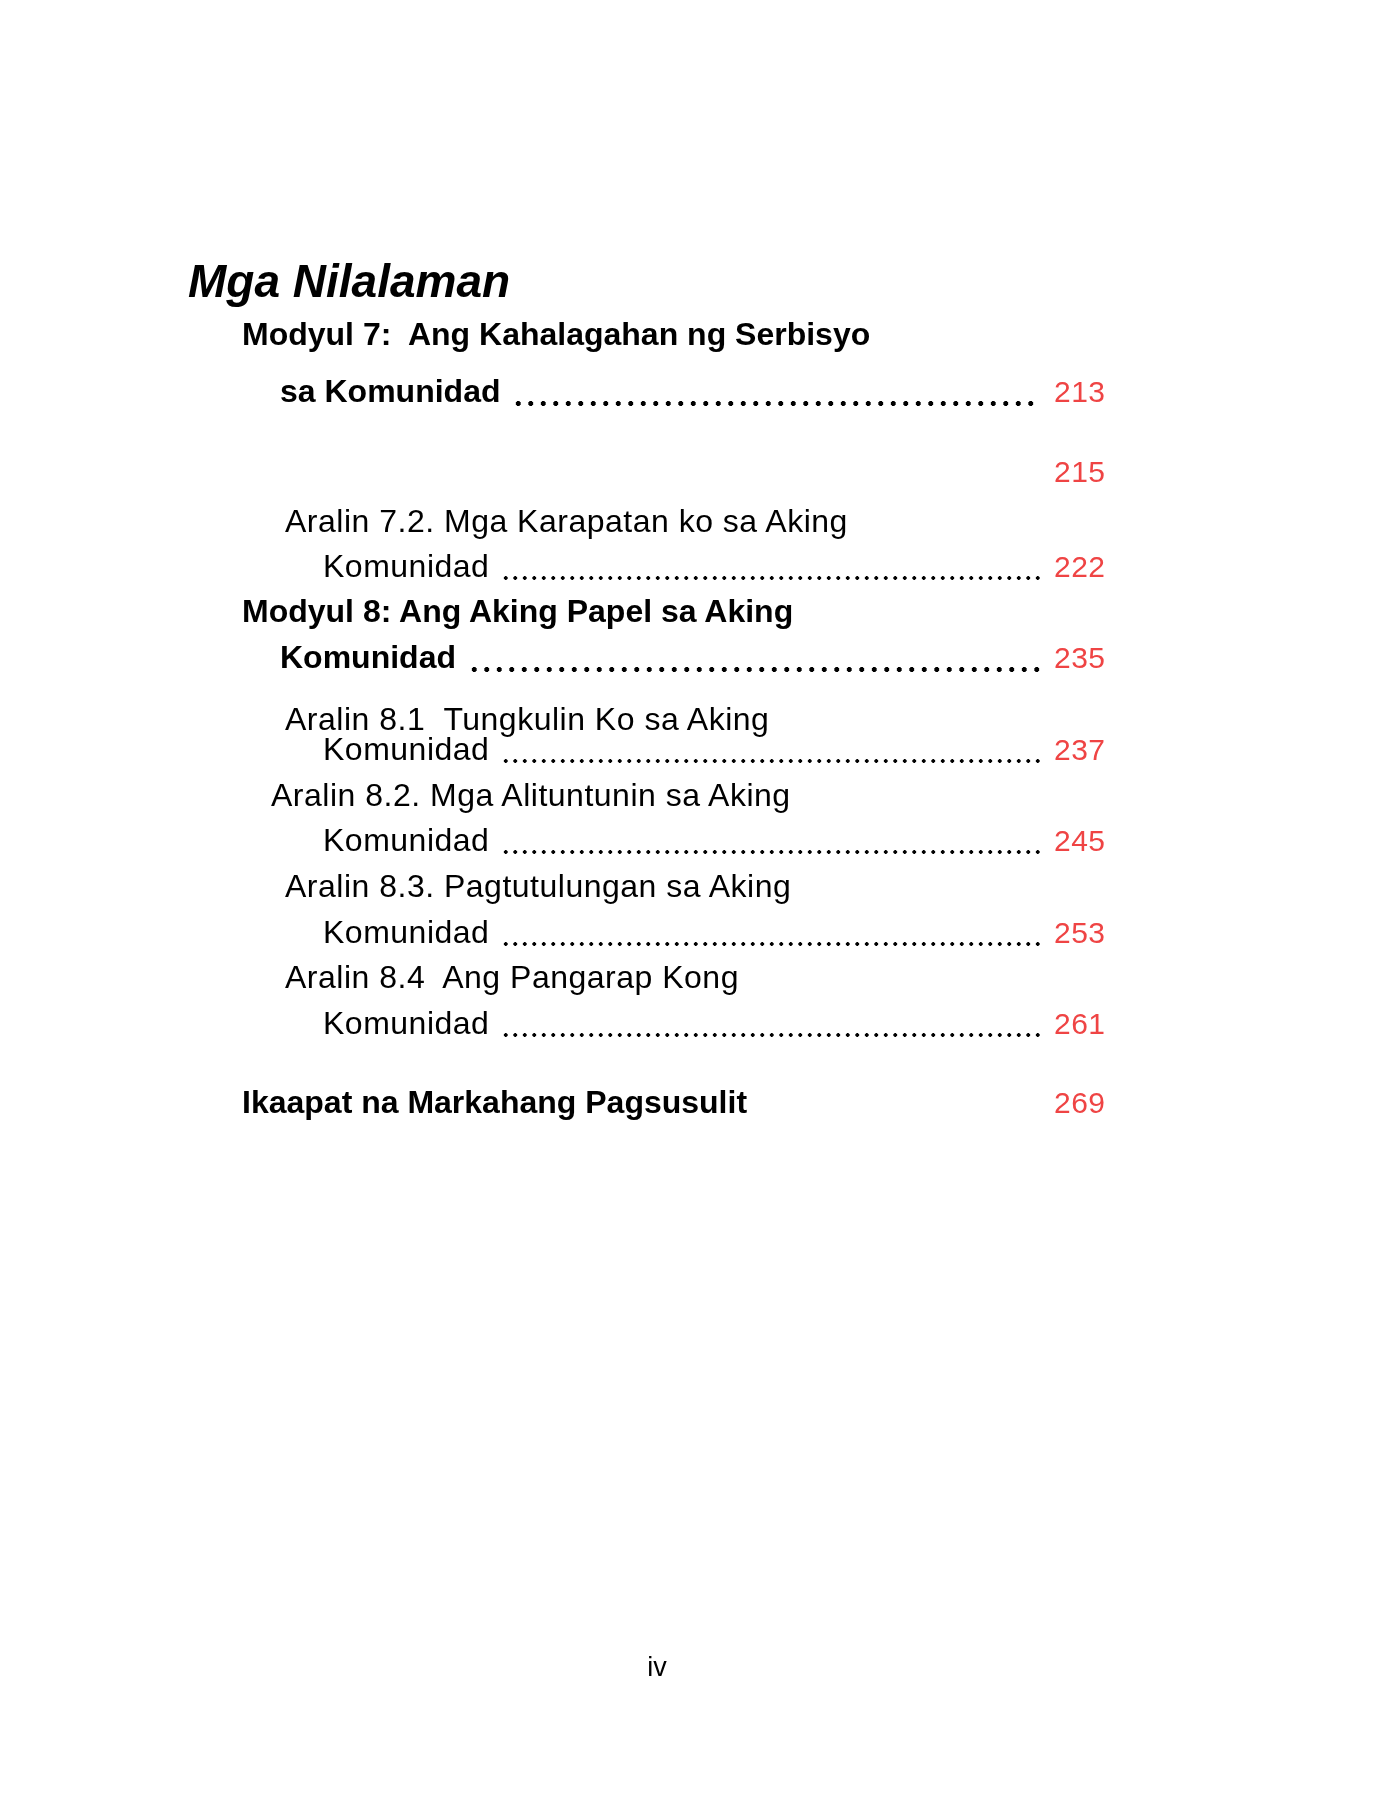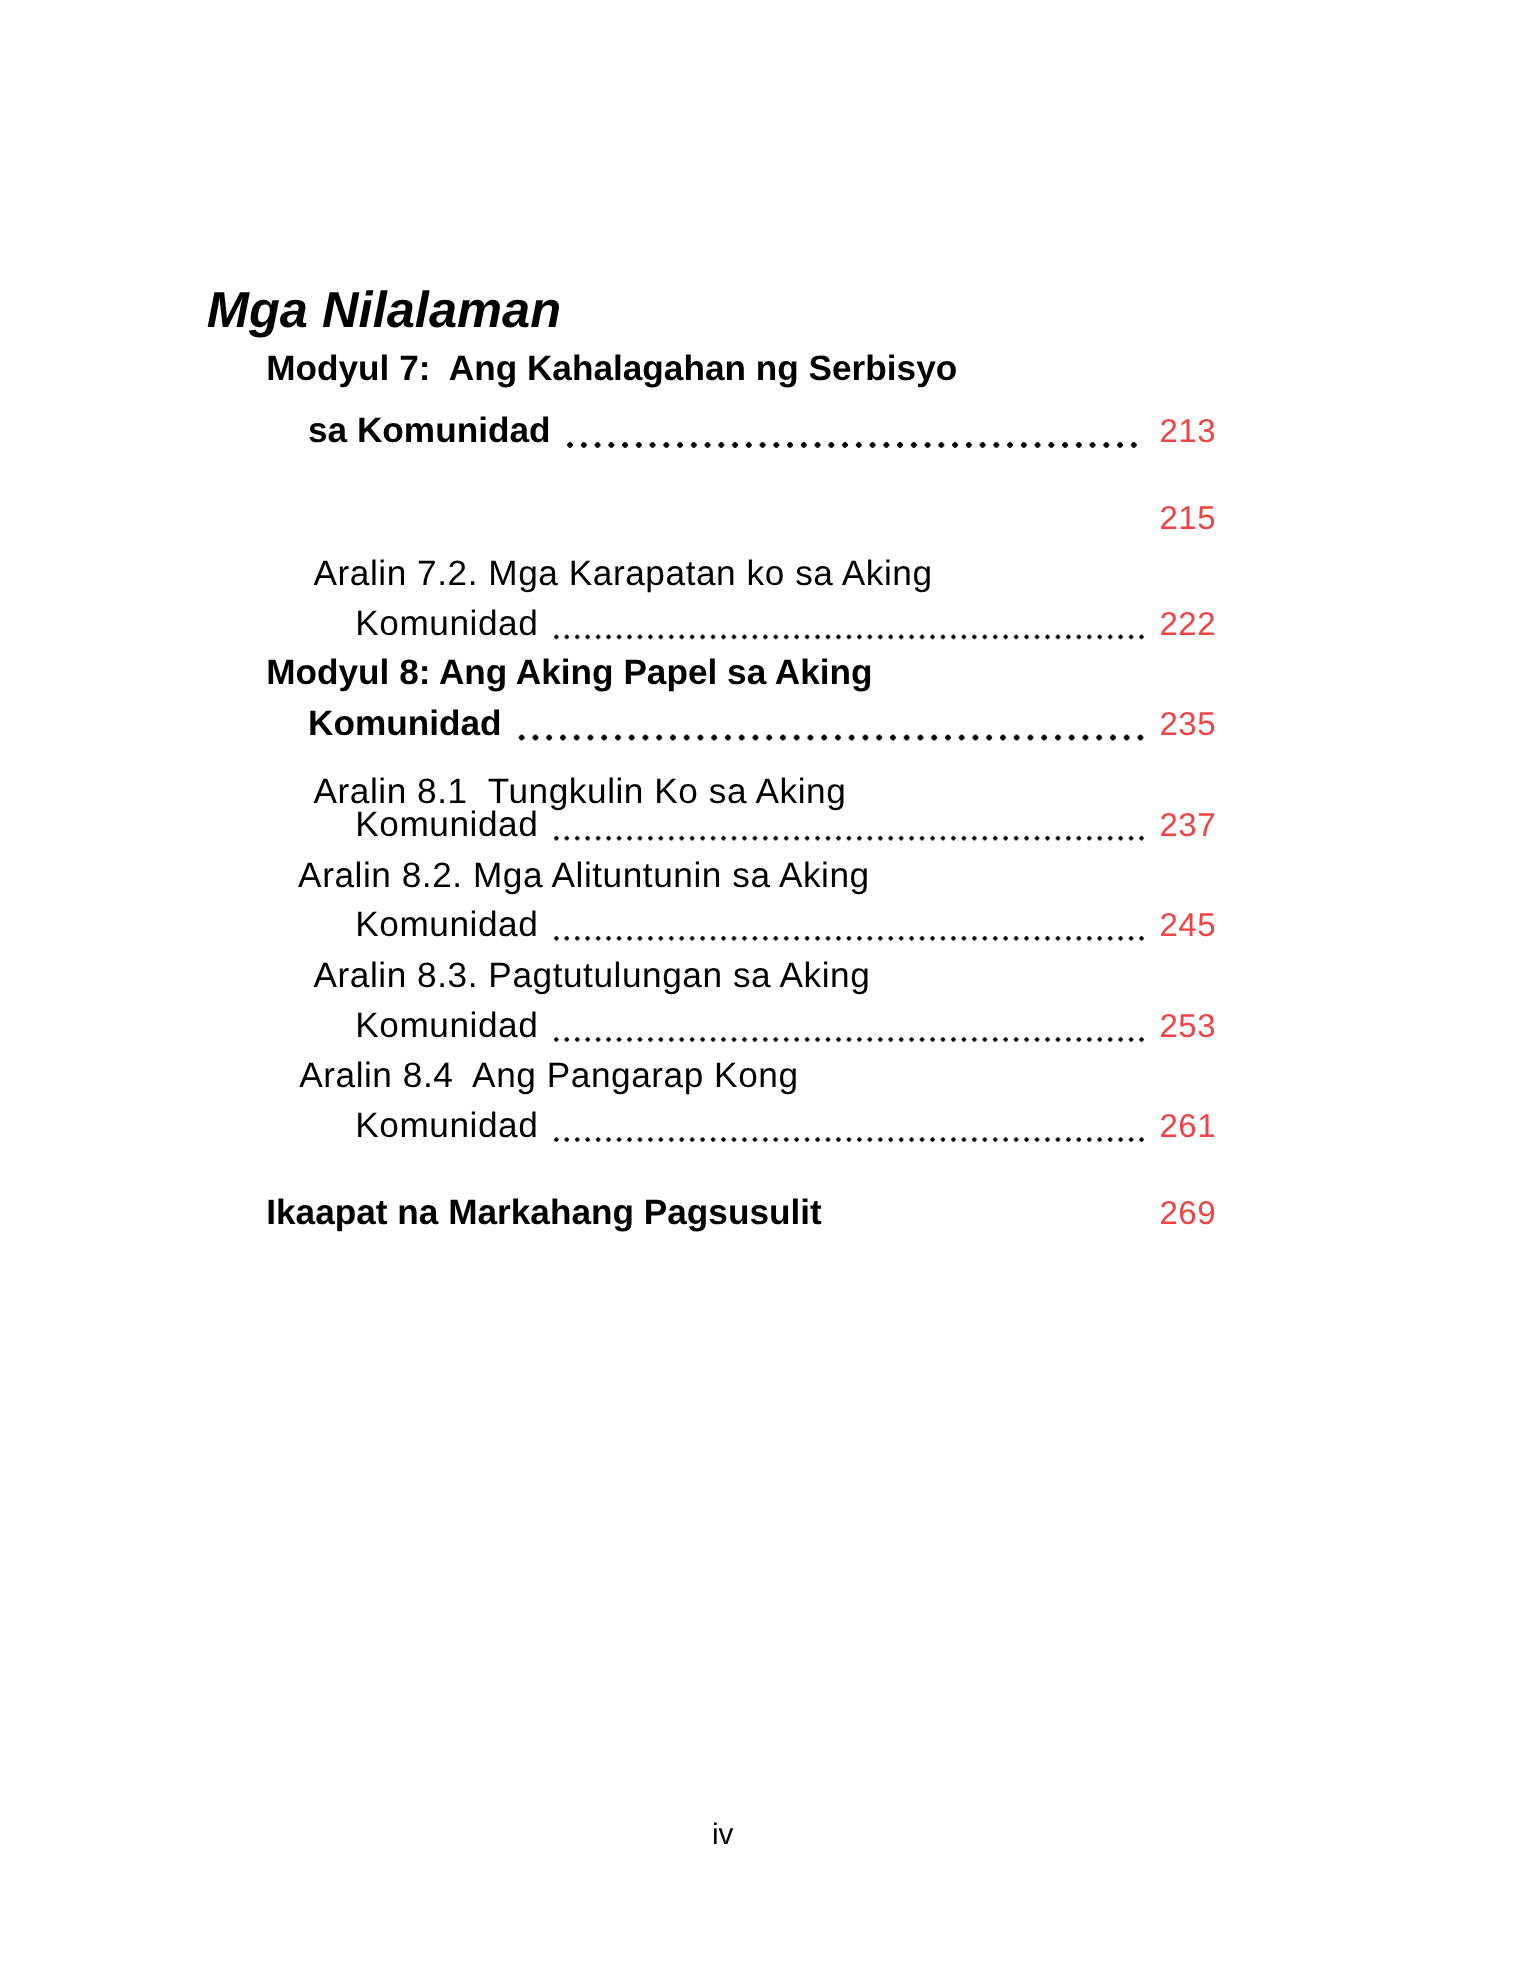--- a/index.html
+++ b/index.html
@@ -154,21 +154,21 @@
     <span class="leader"></span>
     <span class="pagenum"></span>
   </div>
 
   <div class="row aralin" style="top:913px; left:323px;">
     <span class="t">Komunidad</span>
     <span class="leader d-reg"></span>
     <span class="pagenum">253</span>
   </div>
 
-  <div class="row aralin" style="top:958px; left:272px;">
+  <div class="row aralin" style="top:958px; left:285px;">
     <span class="t">Aralin 8.4  Ang Pangarap Kong</span>
     <span class="leader"></span>
     <span class="pagenum"></span>
   </div>
 
   <div class="row aralin" style="top:1004px; left:323px;">
     <span class="t">Komunidad</span>
     <span class="leader d-reg"></span>
     <span class="pagenum">261</span>
   </div>

